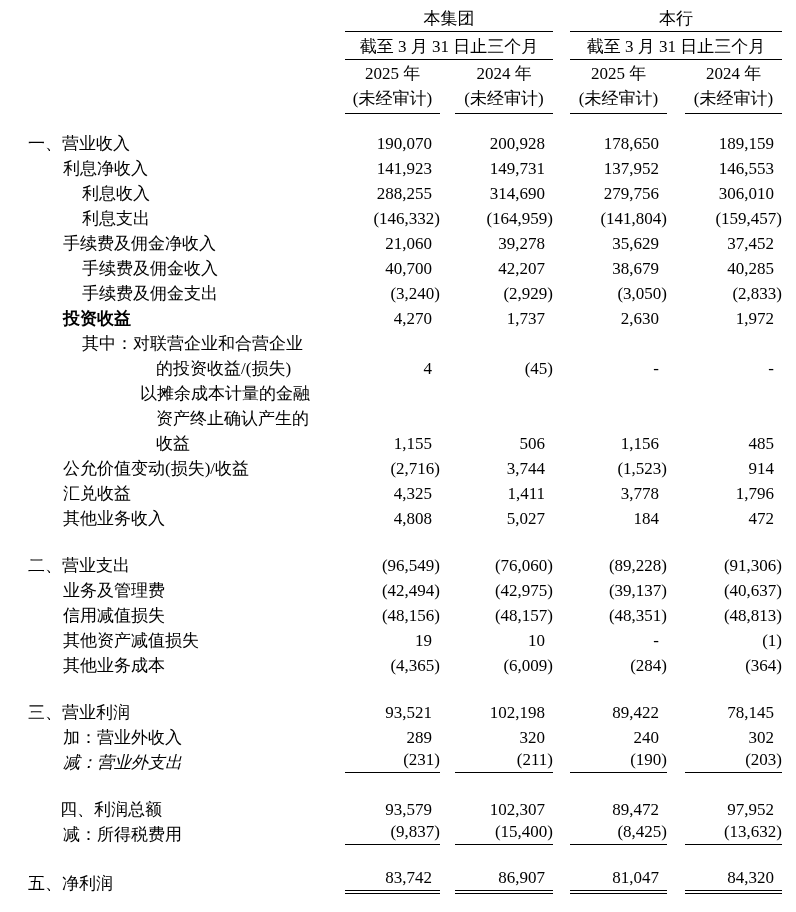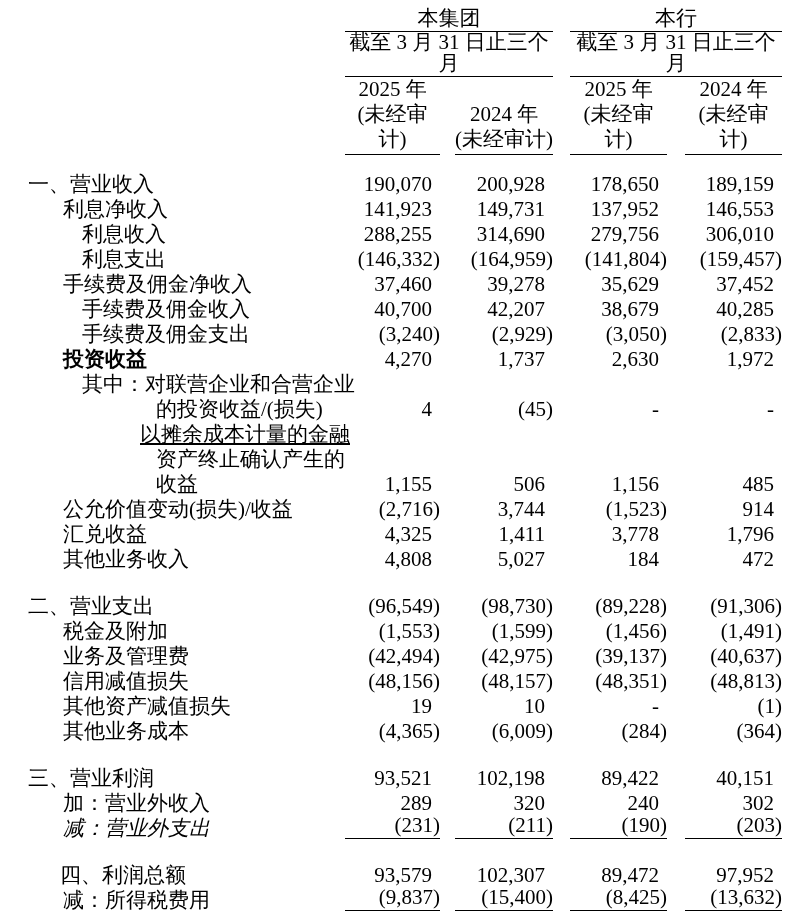--- a/index.html
+++ b/index.html
@@ -4,21 +4,21 @@
 <style>
   html, body { margin: 0; padding: 0; }
   .page {
     width: 796px;
     height: 912px;
     box-sizing: border-box;
     background: #ffffff;
     color: #000000;
     padding: 4px 14px 12px 28px;
     font-family: "Liberation Serif", "DejaVu Serif", serif;
-    font-size: 21px;
+    font-size: 17px;
     line-height: 21px;
     overflow: hidden;
   }
   table.stmt {
     border-collapse: collapse;
     table-layout: fixed;
     width: 754px;
   }
   td { padding: 0; vertical-align: bottom; }
   thead td { text-align: center; }
@@ -166,21 +166,21 @@
           <td class="num">
             <span class="cl mc3"><span class="neg">(141,804)</span></span>
           </td>
           <td class="num">
             <span class="cl mc4"><span class="neg">(159,457)</span></span>
           </td>
         </tr>
         <tr>
           <td class="lbl"><span class="lblt" style="padding-left: 35px; text-align: right;">手续费及佣金净收入</span></td>
           <td class="num">
-            <span class="cl mc1"><span class="pos">37,460</span></span>
+            <span class="cl mc1"><span class="pos">21,060</span></span>
           </td>
           <td class="num">
             <span class="cl mc2"><span class="pos">39,278</span></span>
           </td>
           <td></td>
           <td class="num">
             <span class="cl mc3"><span class="pos">35,629</span></span>
           </td>
           <td class="num">
             <span class="cl mc4"><span class="pos">37,452</span></span>
@@ -260,21 +260,21 @@
           </td>
           <td></td>
           <td class="num">
             <span class="cl mc3"><span class="pos">-</span></span>
           </td>
           <td class="num">
             <span class="cl mc4"><span class="pos">-</span></span>
           </td>
         </tr>
         <tr>
-          <td class="lbl"><span class="lblt" style="padding-left: 112px; text-decoration: underline;">以摊余成本计量的金融</span></td>
+          <td class="lbl"><span class="lblt" style="padding-left: 112px;">以摊余成本计量的金融</span></td>
           <td class="num">
             <span class="cl mc1"><span class="pos"></span></span>
           </td>
           <td class="num">
             <span class="cl mc2"><span class="pos"></span></span>
           </td>
           <td></td>
           <td class="num">
             <span class="cl mc3"><span class="pos"></span></span>
           </td>
@@ -361,44 +361,28 @@
           <td class="num">
             <span class="cl mc4"><span class="pos">472</span></span>
           </td>
         </tr>
         <tr class="gap">
           <td class="lbl"><span class="lblt" style="padding-left: 0px;">二、营业支出</span></td>
           <td class="num">
             <span class="cl mc1"><span class="neg">(96,549)</span></span>
           </td>
           <td class="num">
-            <span class="cl mc2"><span class="neg">(98,730)</span></span>
+            <span class="cl mc2"><span class="neg">(76,060)</span></span>
           </td>
           <td></td>
           <td class="num">
             <span class="cl mc3"><span class="neg">(89,228)</span></span>
           </td>
           <td class="num">
             <span class="cl mc4"><span class="neg">(91,306)</span></span>
-          </td>
-        </tr>
-        <tr>
-          <td class="lbl"><span class="lblt" style="padding-left: 35px;">税金及附加</span></td>
-          <td class="num">
-            <span class="cl mc1"><span class="neg">(1,553)</span></span>
-          </td>
-          <td class="num">
-            <span class="cl mc2"><span class="neg">(1,599)</span></span>
-          </td>
-          <td></td>
-          <td class="num">
-            <span class="cl mc3"><span class="neg">(1,456)</span></span>
-          </td>
-          <td class="num">
-            <span class="cl mc4"><span class="neg">(1,491)</span></span>
           </td>
         </tr>
         <tr>
           <td class="lbl"><span class="lblt" style="padding-left: 35px;">业务及管理费</span></td>
           <td class="num">
             <span class="cl mc1"><span class="neg">(42,494)</span></span>
           </td>
           <td class="num">
             <span class="cl mc2"><span class="neg">(42,975)</span></span>
           </td>
@@ -464,21 +448,21 @@
             <span class="cl mc1"><span class="pos">93,521</span></span>
           </td>
           <td class="num">
             <span class="cl mc2"><span class="pos">102,198</span></span>
           </td>
           <td></td>
           <td class="num">
             <span class="cl mc3"><span class="pos">89,422</span></span>
           </td>
           <td class="num">
-            <span class="cl mc4"><span class="pos">40,151</span></span>
+            <span class="cl mc4"><span class="pos">78,145</span></span>
           </td>
         </tr>
         <tr>
           <td class="lbl"><span class="lblt" style="padding-left: 35px;">加：营业外收入</span></td>
           <td class="num">
             <span class="cl mc1"><span class="pos">289</span></span>
           </td>
           <td class="num">
             <span class="cl mc2"><span class="pos">320</span></span>
           </td>

